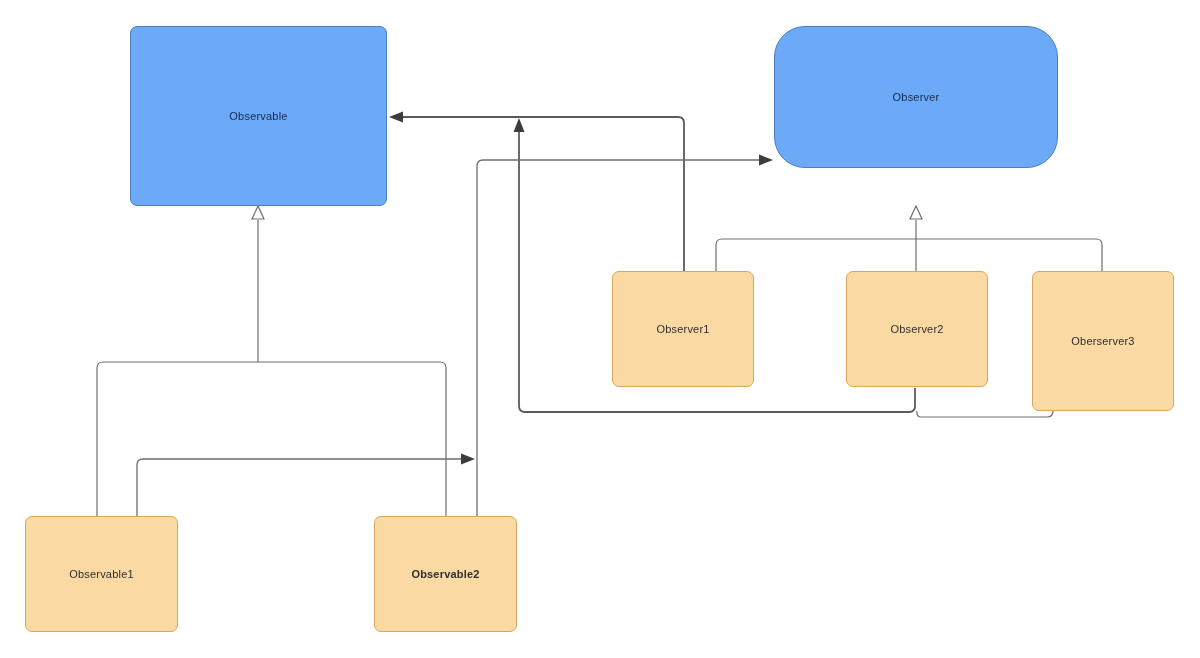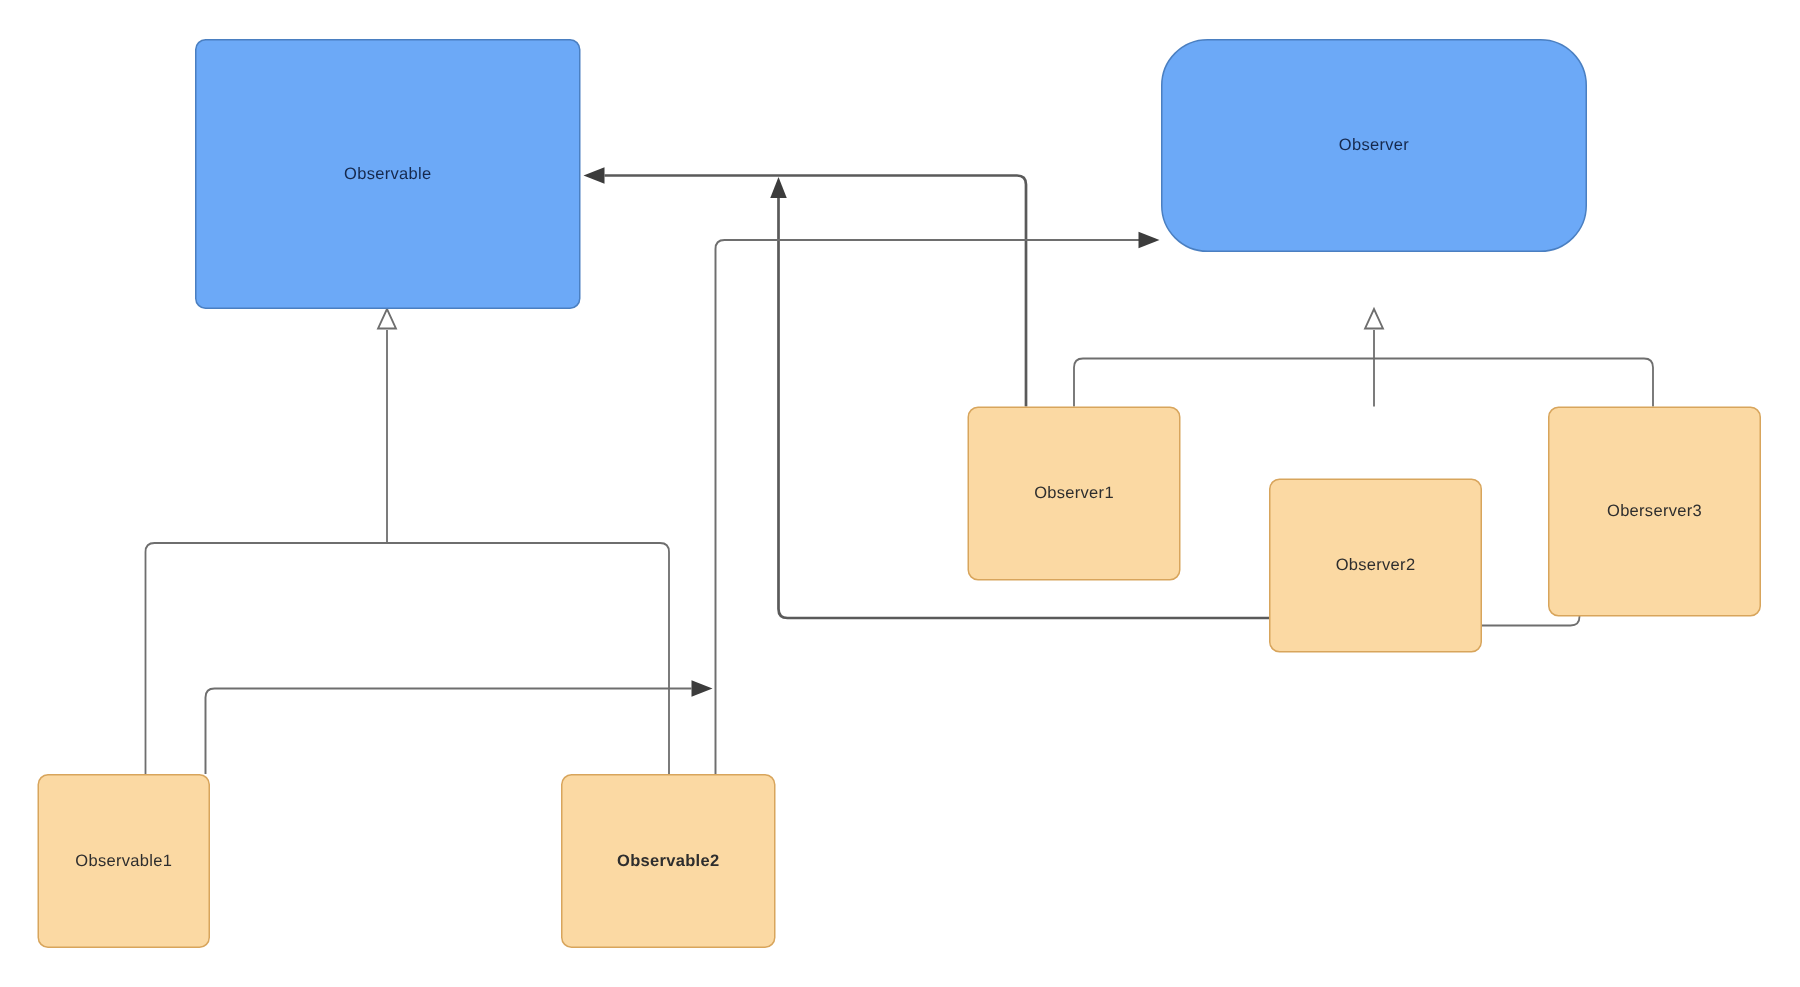--- a/index.html
+++ b/index.html
@@ -72,33 +72,33 @@
   </svg>
 
   <div class="node abstract" style="left:130px; top:26px; width:257px; height:180px;">
     <span>Observable</span>
   </div>
 
   <div class="node abstract" style="left:774px; top:26px; width:284px; height:142px;border-radius:31px;">
     <span>Observer</span>
   </div>
 
-  <div class="node concrete" style="left:645px; top:271px; width:142px; height:116px;">
+  <div class="node concrete" style="left:612px; top:271px; width:142px; height:116px;">
     <span>Observer1</span>
   </div>
 
-  <div class="node concrete" style="left:846px; top:271px; width:142px; height:116px;margin-top:48px;">
+  <div class="node concrete" style="left:846px; top:271px; width:142px; height:116px;">
     <span>Observer2</span>
   </div>
 
   <div class="node concrete" style="left:1032px; top:271px; width:142px; height:140px;">
     <span>Oberserver3</span>
   </div>
 
-  <div class="node concrete" style="left:25px; top:516px; width:115px; height:116px;justify-content:center;">
+  <div class="node concrete" style="left:25px; top:516px; width:153px; height:116px;justify-content:center;">
     <span>Observable1</span>
   </div>
 
   <div class="node concrete" style="left:374px; top:516px; width:143px; height:116px;font-weight:bold;">
     <span>Observable2</span>
   </div>
 
 </div>
 
 </body></html>

